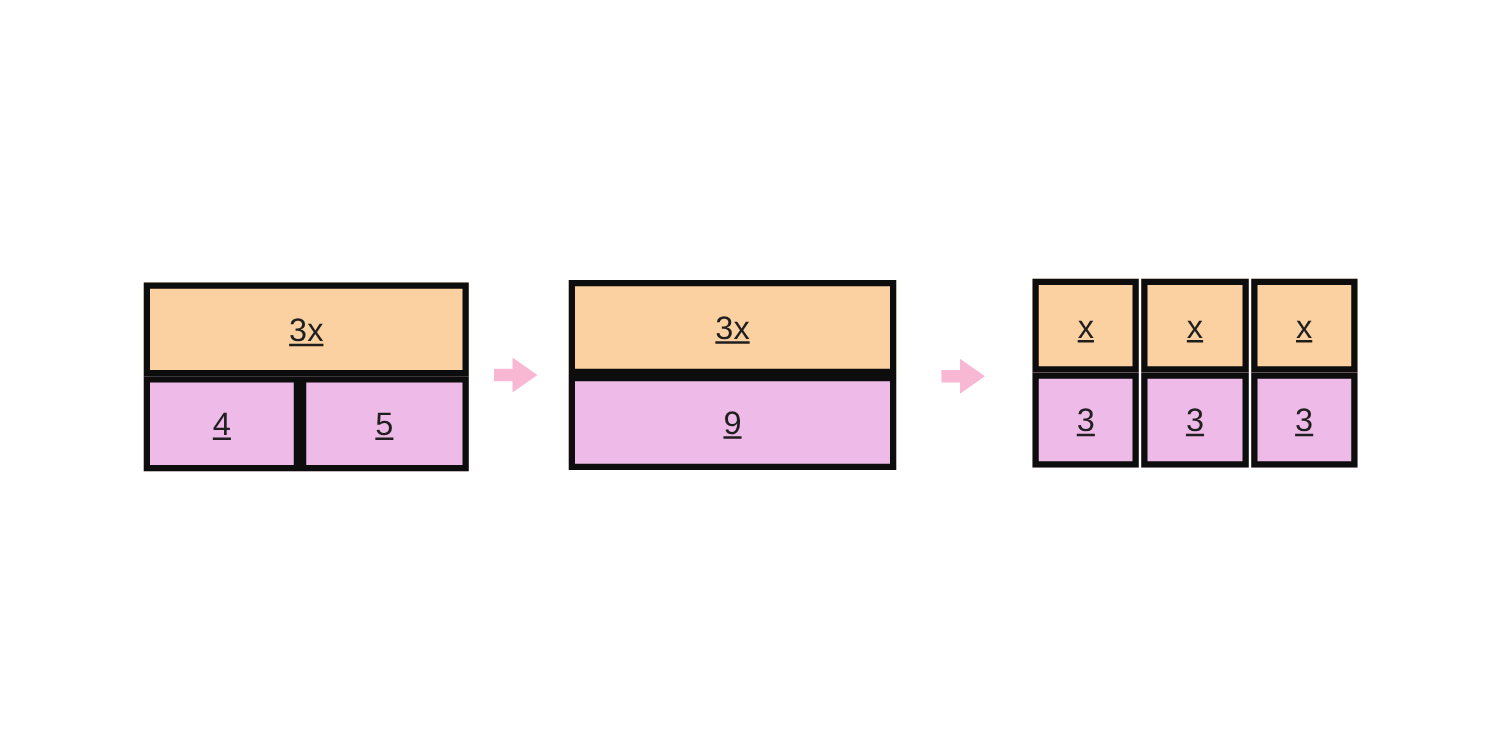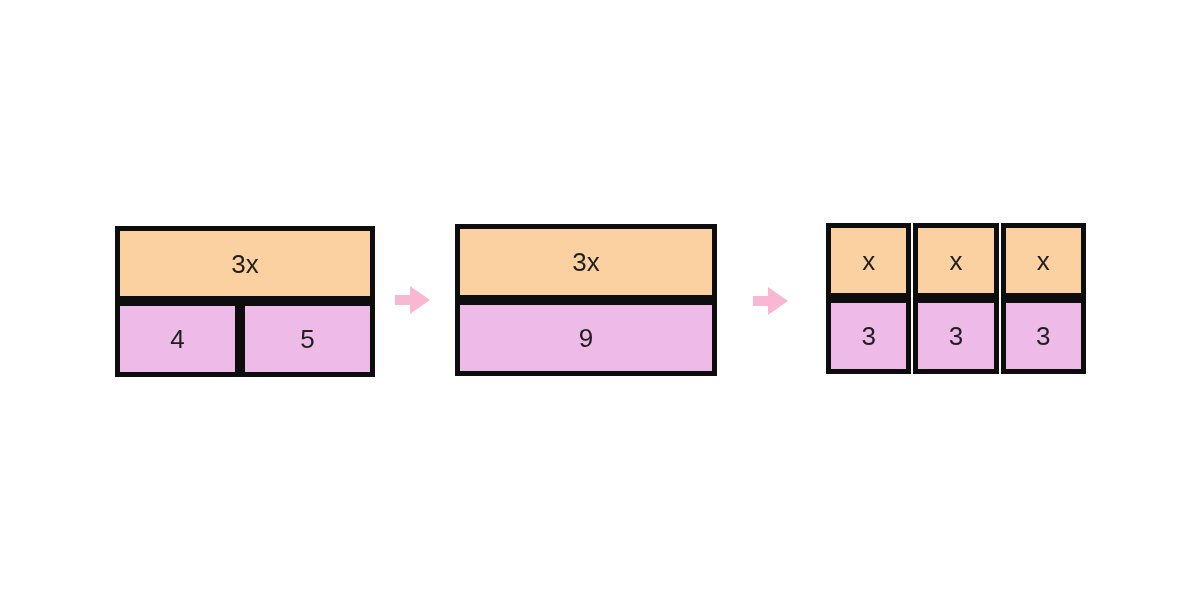--- a/index.html
+++ b/index.html
@@ -20,20 +20,21 @@
     overflow:hidden;
   }
   .diagram{position:absolute;display:flex;flex-direction:column;}
   .row{display:flex;flex-direction:row;}
   .cell{
     box-sizing:border-box;
     border:5px solid var(--border);
     display:flex;align-items:center;justify-content:center;
     font-size:26px;line-height:1;
     color:var(--text);
+    text-decoration:underline;
   }
   .cell.top{background:var(--top-fill);}
   .cell.bottom{background:var(--bottom-fill);}
   .arrow{position:absolute;}
   .arrow svg{display:block;}
 </style>
 </head>
 <body>
 
 <div id="stage">

